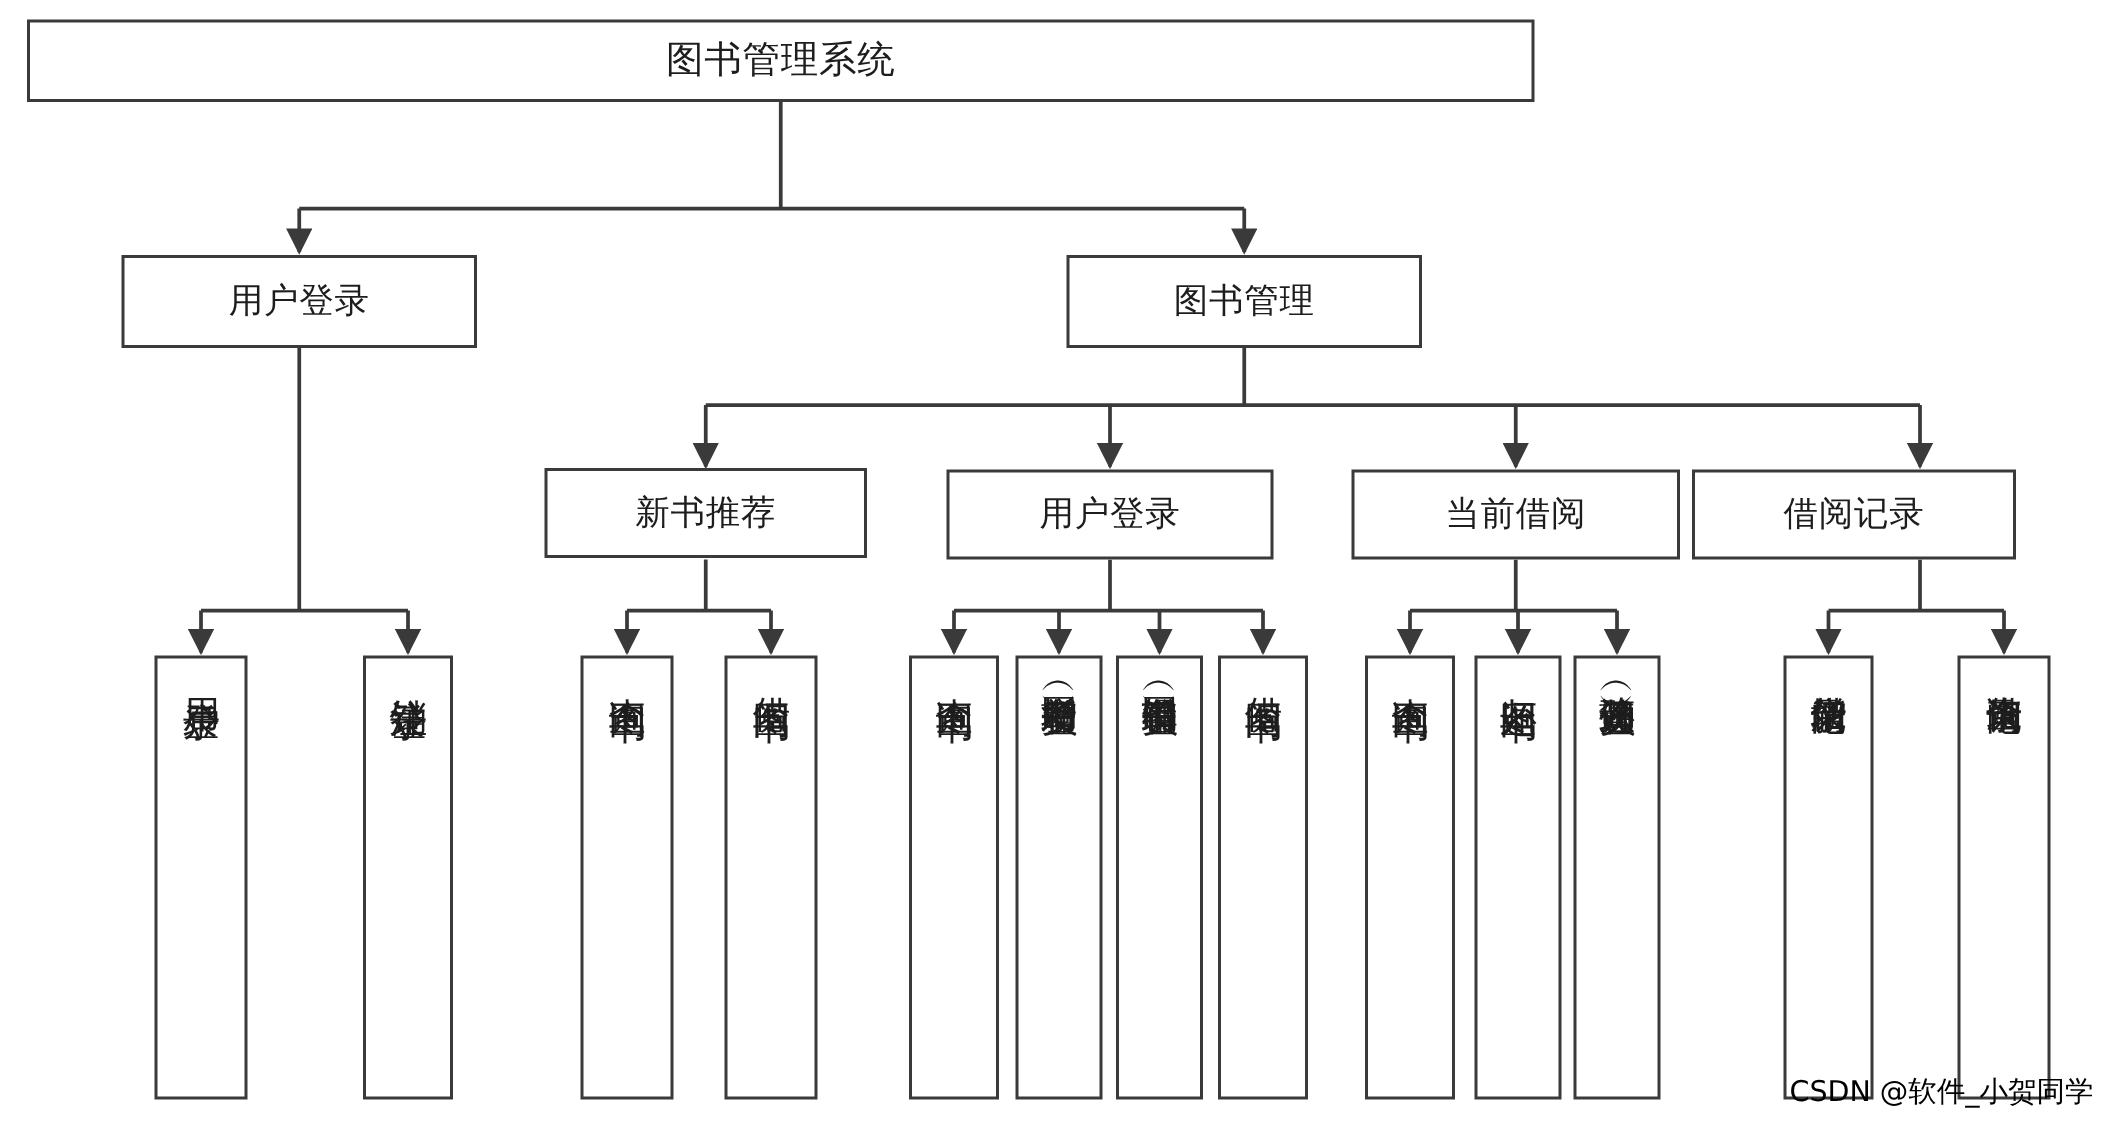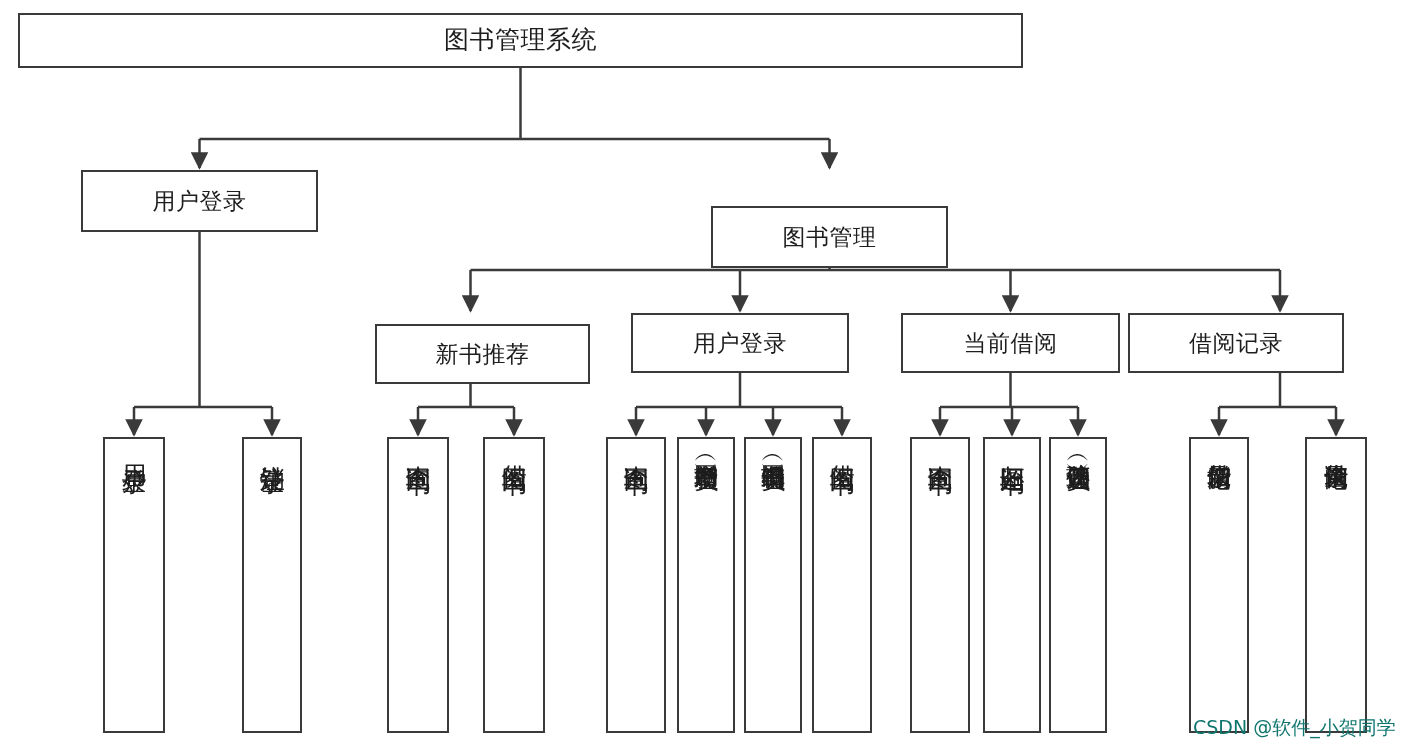--- a/index.html
+++ b/index.html
@@ -37,21 +37,21 @@
     writing-mode:vertical-rl;
     text-orientation:upright;
     font-size:25px;
     line-height:1.02;
     letter-spacing:2px;
     white-space:nowrap;
   }
   .node.vert.tight .lbl{font-size:24px;letter-spacing:0.5px;}
   .watermark{
     position:absolute;
-    color:#0f766e;
+    color:#000000;
     font-size:19px;
     white-space:nowrap;
     user-select:none;
   }
 </style>
 </head>
 <body>
 
 <div id="canvas">
 
@@ -98,25 +98,25 @@
       </g>
   </svg>
 
   <div class="node root horiz" style="left: 18px; top: 13px; width: 1005px; height: 55px;">
     <span class="lbl">图书管理系统</span>
   </div>
 
   <div class="node horiz" style="left: 81px; top: 170px; width: 237px; height: 62px;">
     <span class="lbl">用户登录</span>
   </div>
-  <div class="node horiz" style="left: 711px; top: 170px; width: 237px; height: 62px; margin-top: 36px;">
+  <div class="node horiz" style="left: 711px; top: 170px; width: 237px; height: 62px;">
     <span class="lbl">图书管理</span>
   </div>
 
-  <div class="node horiz" style="left: 363px; top: 324px; width: 215px; height: 60px; margin-left: 12px;">
+  <div class="node horiz" style="left: 363px; top: 312px; width: 215px; height: 60px;">
     <span class="lbl">新书推荐</span>
   </div>
   <div class="node horiz" style="left: 631px; top: 313px; width: 218px; height: 60px;">
     <span class="lbl">用户登录</span>
   </div>
   <div class="node horiz" style="left: 901px; top: 313px; width: 219px; height: 60px;">
     <span class="lbl">当前借阅</span>
   </div>
   <div class="node horiz" style="left: 1128px; top: 313px; width: 216px; height: 60px;">
     <span class="lbl">借阅记录</span>

